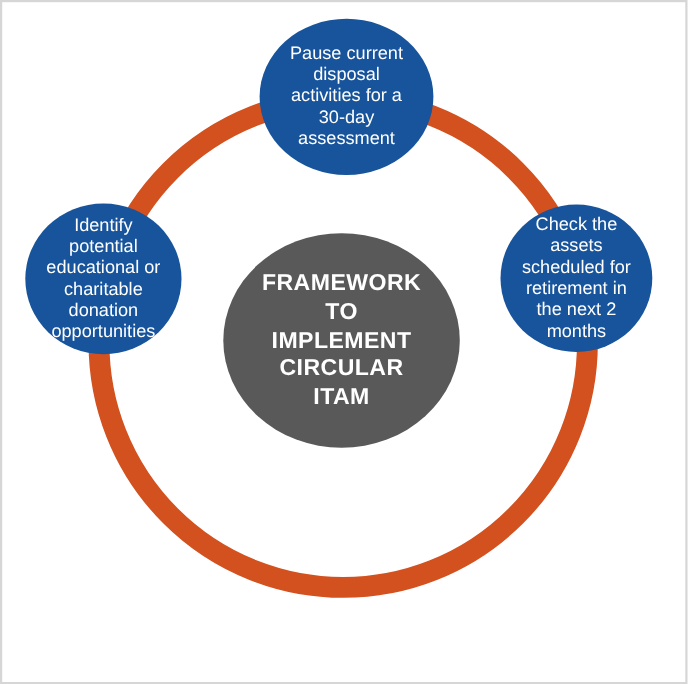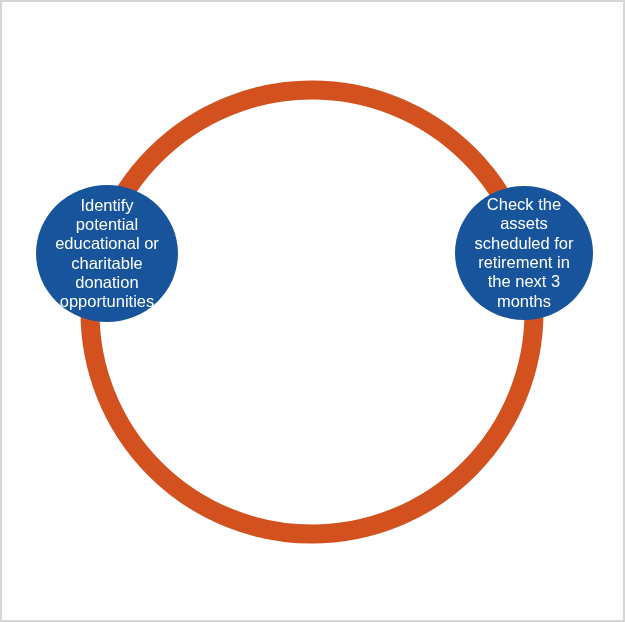--- a/index.html
+++ b/index.html
@@ -53,46 +53,60 @@
   .node-center .node-label {
     font-weight: bold;
     font-size: 21px;
     line-height: 1.22;
     letter-spacing: 0.4px;
   }
   .node-top          { left: 234px; top: 15px;  width: 158px; height: 142px; }
   .node-right        { left: 453px; top: 184px; width: 138px; height: 134px; }
   .node-bottom-right { left: 383px; top: 431px; width: 138px; height: 134px; }
   .node-bottom-left  { left: 91px;  top: 429px; width: 148px; height: 140px; }
-  .node-left         { left: 34px;  top: 183px; width: 142px; height: 137px; }
+  .node-left         { left: 21px;  top: 183px; width: 142px; height: 137px; }
 </style>
 </head>
 <body>
 
 <div class="frame">
 
   <svg class="ring-svg" viewBox="0 0 621 618" aria-hidden="true">
     <circle cx="310" cy="310" r="222" fill="none" stroke="var(--orange)" stroke-width="19"></circle>
   </svg>
 
+  <div class="node node-blue node-top">
+    <span class="node-label">Pause current
+disposal
+activities for a
+30-day
+assessment</span>
+  </div>
 
   <div class="node node-blue node-right">
     <span class="node-label">Check the
 assets
 scheduled for
 retirement in
-the next 3
+the next 2
 months</span>
   </div>
 
 
 
   <div class="node node-blue node-left">
     <span class="node-label">Identify
 potential
 educational or
 charitable
 donation
 opportunities</span>
   </div>
 
+  <div class="node node-center">
+    <span class="node-label">FRAMEWORK
+TO
+IMPLEMENT
+CIRCULAR
+ITAM</span>
+  </div>
 
 </div>
 
 </body></html>

